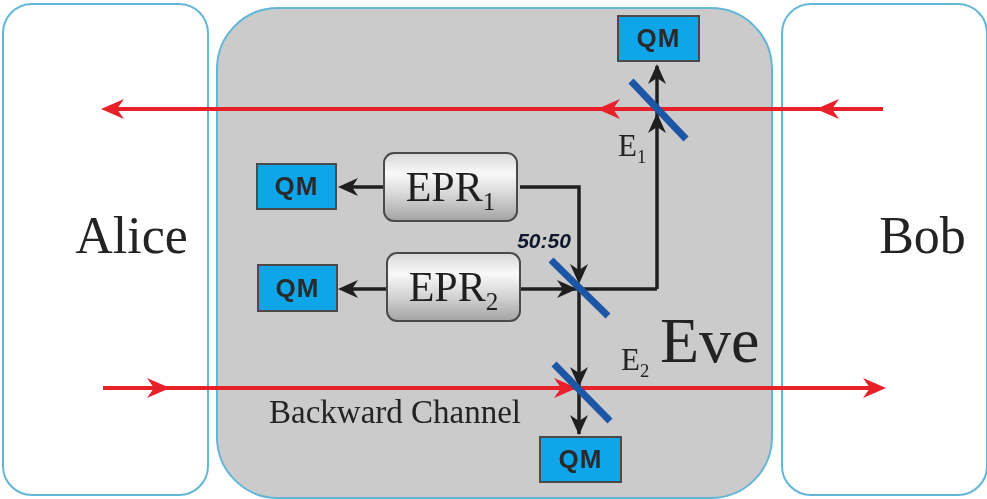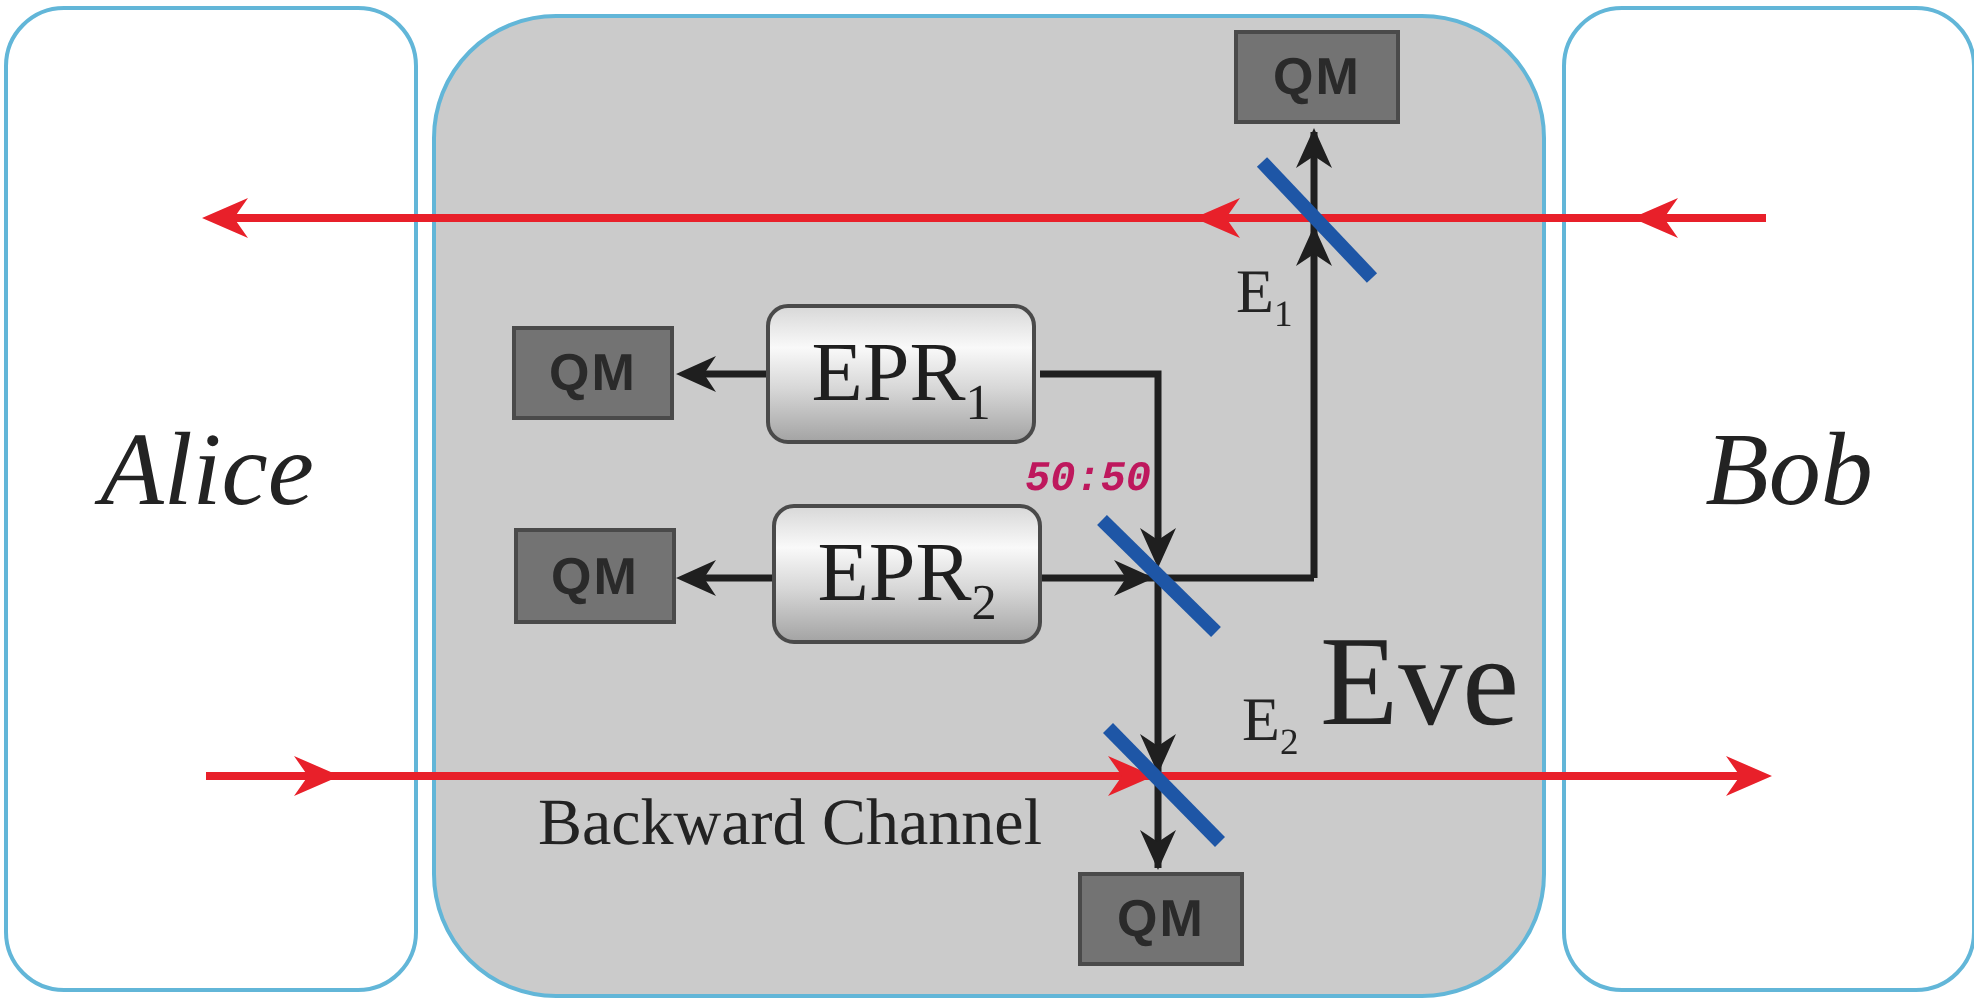--- a/index.html
+++ b/index.html
@@ -27,21 +27,21 @@
     border:2px solid #62b6d8;
     border-radius:62px;
     z-index:1;
   }
   svg.overlay { position:absolute; left:0; top:0; z-index:2; }
 
   
   .qm-box {
     position:absolute;
     border:2px solid #4a4a4a;
-    background:#737373;
+    background:#0ea5e9;
     display:flex; align-items:center; justify-content:center;
     z-index:3;
     font-family:"Liberation Sans", sans-serif;
     font-weight:bold; font-size:26px; color:#2a2a2a;
     letter-spacing:1px;
   }
   .qm-top    { left:617px; top:15px;  width:79px; height:43px; }
   .qm-left1  { left:256px; top:163px; width:77px; height:43px; }
   .qm-left2  { left:257px; top:264px; width:77px; height:44px; }
   .qm-bottom { left:539px; top:436px; width:79px; height:43px; }
@@ -58,32 +58,32 @@
   }
   .epr1 { left:383px; top:152px; }
   .epr2 { left:386px; top:252px; }
   .epr-box sub, .e-label sub { font-size:0.6em; line-height:0; }
 
   
   .label { position:absolute; z-index:4; color:#232323; }
   .channel-label { font-size:33px; text-align:center; }
   .forward-label  { left:240px; top:68px;  width:300px; }
   .backward-label { left:240px; top:394px; width:310px; }
-  .party-label { font-style:italic; font-size:52px; text-align:center; }
+  .party-label { font-size:52px; text-align:center;padding-left:28px; }
   .alice-label { left:2px;  top:206px; width:203px; }
   .bob-label   { left:781px; top:206px; width:203px;margin-left:12px; }
   .eve-label   { left:660px; top:304px; font-size:64px; }
   .e-label { font-size:31px; }
   .e1-label { left:618px; top:128px; }
   .e2-label { left:621px; top:342px; }
   .bs-ratio-label {
     left:510px; top:229px; width:68px;
-    font-family:Liberation Mono, monospace;
+    font-family:Liberation Sans, sans-serif;
     font-style:italic; font-weight:bold;
-    font-size:21px; text-align:center; color:#be185d;
+    font-size:21px; text-align:center; color:#0f172a;
   }
 </style>
 </head>
 <body>
 
 <div class="canvas">
 
   <div class="party-box alice-box"></div>
   <div class="party-box bob-box"></div>
   <div class="eve-box"></div>

